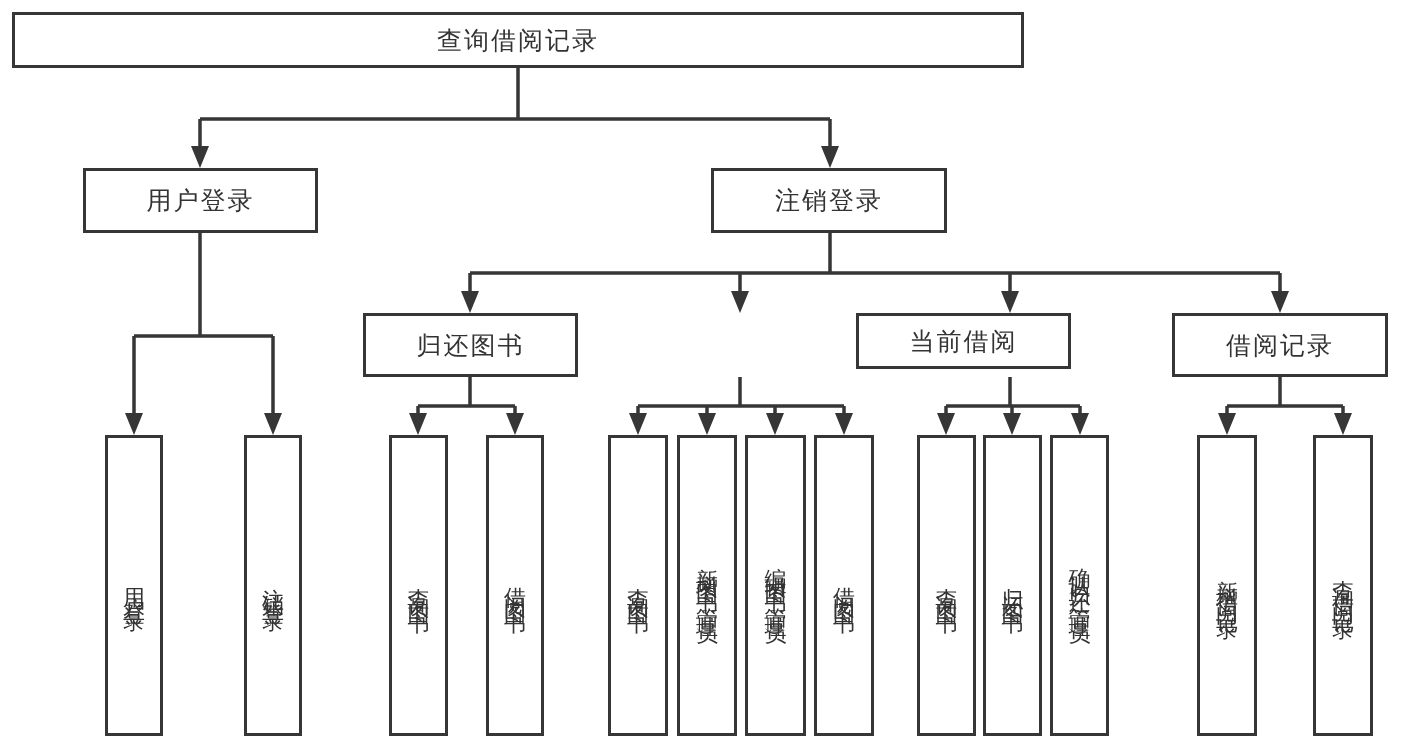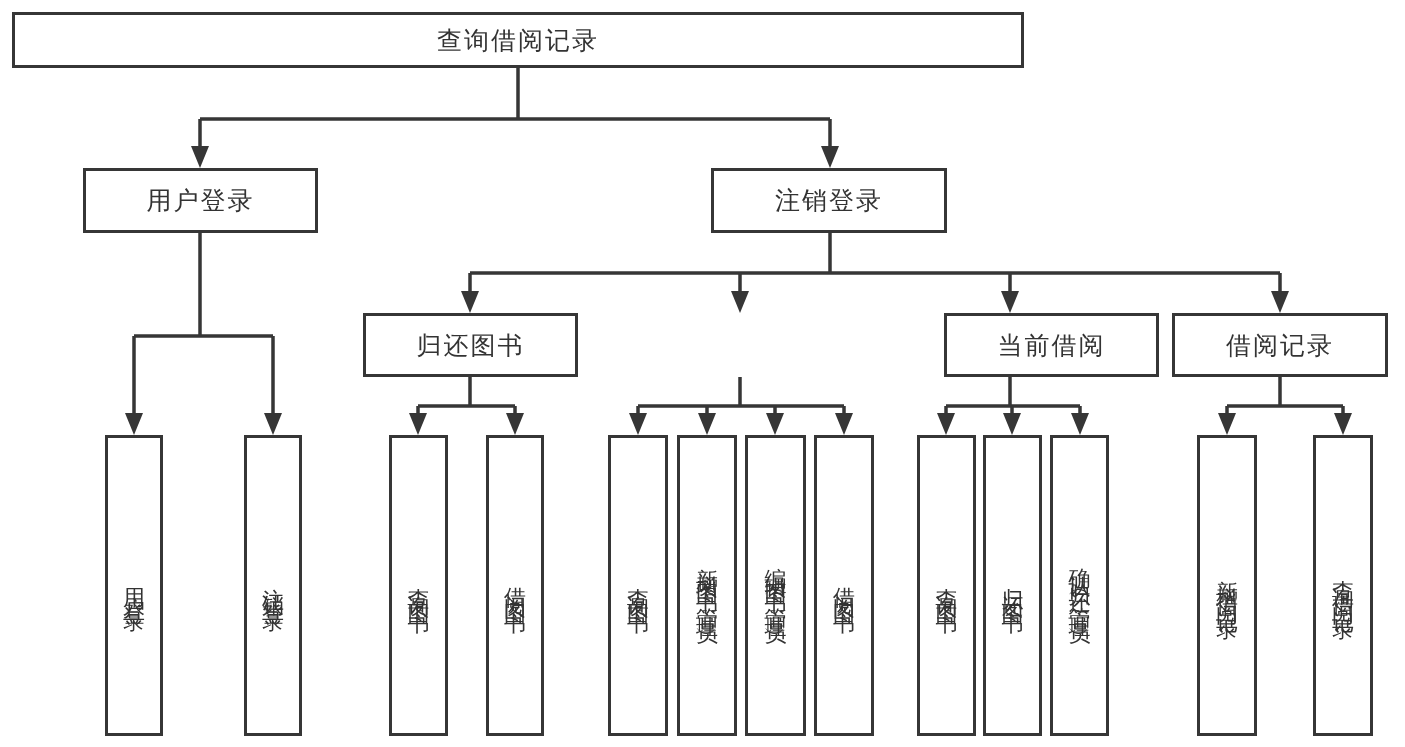--- a/index.html
+++ b/index.html
@@ -110,21 +110,21 @@
   <div class="box hbox" style="left:83px;top:168px;width:235px;height:65px">
     <span class="label">用户登录</span>
   </div>
   <div class="box hbox" style="left:711px;top:168px;width:236px;height:65px">
     <span class="label">注销登录</span>
   </div>
 
   <div class="box hbox" style="left:363px;top:313px;width:215px;height:64px">
     <span class="label">归还图书</span>
   </div>
-  <div class="box hbox" style="left:944px;top:313px;width:215px;height:64px">
+  <div class="box hbox" style="left:856px;top:313px;width:215px;height:56px">
     <span class="label">当前借阅</span>
   </div>
   <div class="box hbox" style="left:1172px;top:313px;width:216px;height:64px">
     <span class="label">借阅记录</span>
   </div>
 
   <div class="box vbox" style="left:105px;top:435px;width:58px;height:301px">
     <span class="label">用户登录</span>
   </div>
   <div class="box vbox" style="left:244px;top:435px;width:58px;height:301px">

